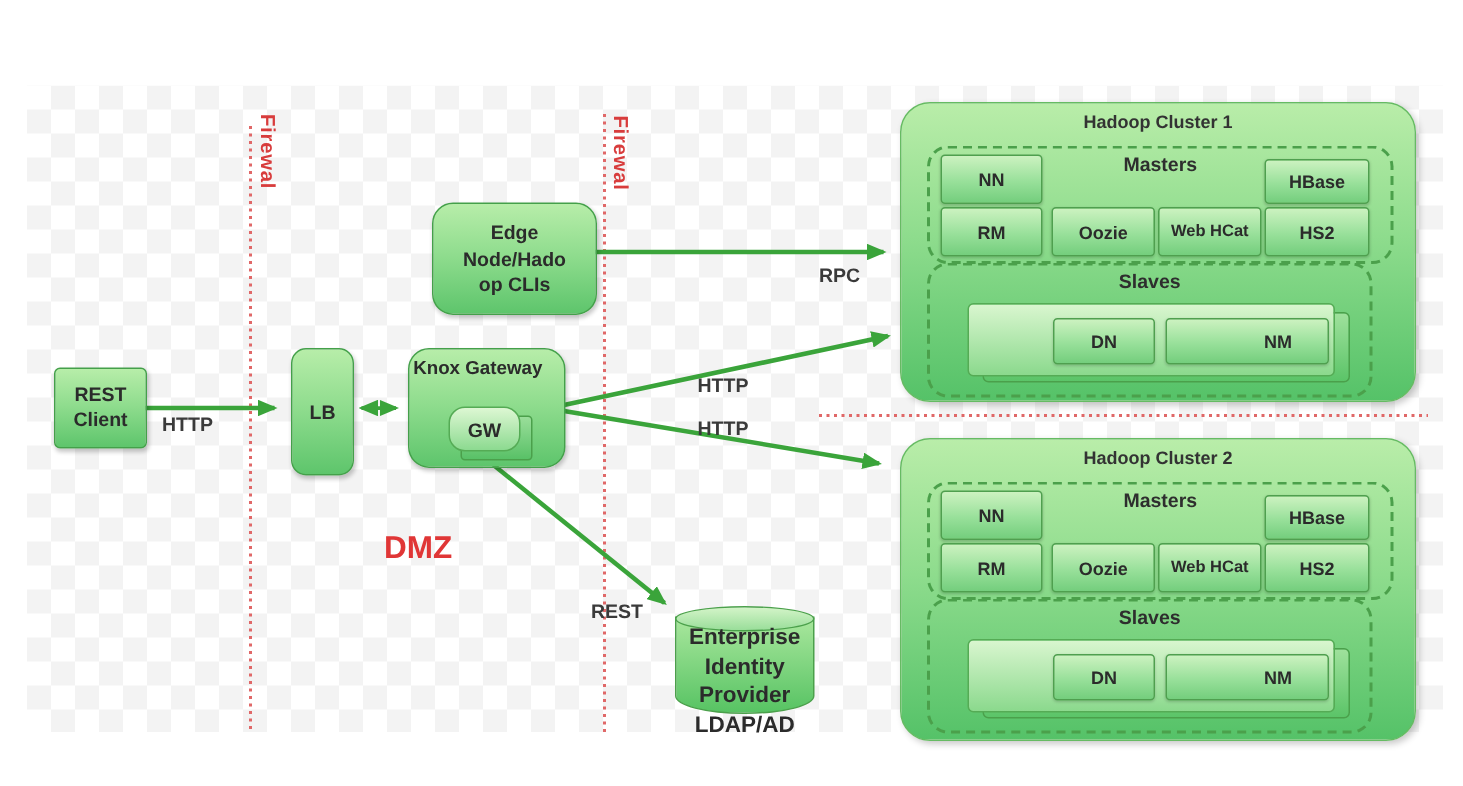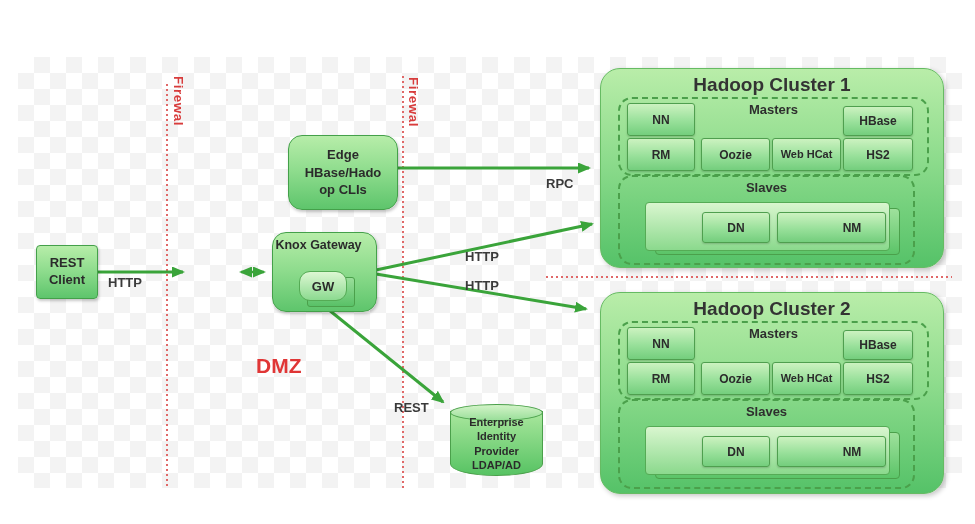--- a/index.html
+++ b/index.html
@@ -34,29 +34,29 @@
   .edge-node{left:288px;top:135px;width:108px;height:73px;border-radius:14px;font-size:13px;line-height:1.35;}
 
   
   .cylinder{position:absolute;left:450px;top:404px;width:93px;height:72px;}
   .cyl-body{position:absolute;left:0;right:0;top:7px;bottom:0;
     background:linear-gradient(to bottom,#a9e79d,#57c363);border:1px solid #4ba04b;
     border-radius:0 0 46px 46px / 0 0 12px 12px;}
   .cyl-top{position:absolute;left:0;right:0;top:0;height:15px;border-radius:50%;
     background:linear-gradient(#d3f4c8,#9ade9a);border:1px solid #4ba04b;}
   .cyl-text{position:absolute;left:0;right:0;top:11px;text-align:center;
-    font-size:11px;font-weight:bold;line-height:1.3;color:#2b2b2b;}
+    font-size:15px;font-weight:bold;line-height:1.3;color:#2b2b2b;}
 
   
   .cluster{position:absolute;left:600px;width:342px;border-radius:20px;
     background:linear-gradient(to bottom,#b9eda9,#8edc8d 45%,#55c268);
     border:1px solid #66bb63;box-shadow:2px 2px 5px rgba(0,0,0,.22);}
   .cluster-1{top:68px;height:198px;}
   .cluster-2{top:292px;height:200px;}
-  .cluster-title{position:absolute;top:5px;left:0;right:0;text-align:center;font-size:19px;font-weight:bold;color:#333;}
+  .cluster-title{position:absolute;top:5px;left:0;right:0;text-align:center;font-size:12px;font-weight:bold;color:#333;}
   .group{position:absolute;border:2px dashed #4ba04b;border-radius:14px;}
   .masters{left:17px;top:28px;width:307px;height:75px;}
   .slaves{left:17px;top:106px;width:293px;height:86px;}
   .group-title{position:absolute;top:3px;left:0;right:0;text-align:center;font-size:13px;font-weight:bold;color:#2e2e2e;}
   .sbox{position:absolute;display:flex;align-items:center;justify-content:center;
     background:linear-gradient(to bottom,#ccf2c0,#98e09a 55%,#74ce7d);
     border:1px solid #4f9f4f;border-radius:3px;font-size:12px;font-weight:bold;color:#2b2b2b;
     text-align:center;box-shadow:0 1px 2px rgba(0,0,0,.18);}
   .nn{left:7px;top:4px;width:66px;height:31px;}
   .hbase{left:223px;top:7px;width:68px;height:28px;}
@@ -112,30 +112,33 @@
 
   <div class="fw-label fw1">Firewal</div>
   <div class="fw-label fw2">Firewal</div>
   <div class="dmz">DMZ</div>
 
   <div class="node rest-client">
     <span>REST</span>
     <span>Client</span>
   </div>
 
+  <div class="node lb">
+    <span>LB</span>
+  </div>
 
   <div class="node knox">
     <div class="knox-title">Knox Gateway</div>
     <div class="gw-back"></div>
     <div class="gw">GW</div>
   </div>
 
   <div class="node edge-node">
     <span>Edge</span>
-    <span>HBase/Hado</span>
+    <span>Node/Hado</span>
     <span>op CLIs</span>
   </div>
 
   <div class="cylinder">
     <div class="cyl-body"></div>
     <div class="cyl-top"></div>
     <div class="cyl-text">
       <div>Enterprise</div>
       <div>Identity</div>
       <div>Provider</div>

